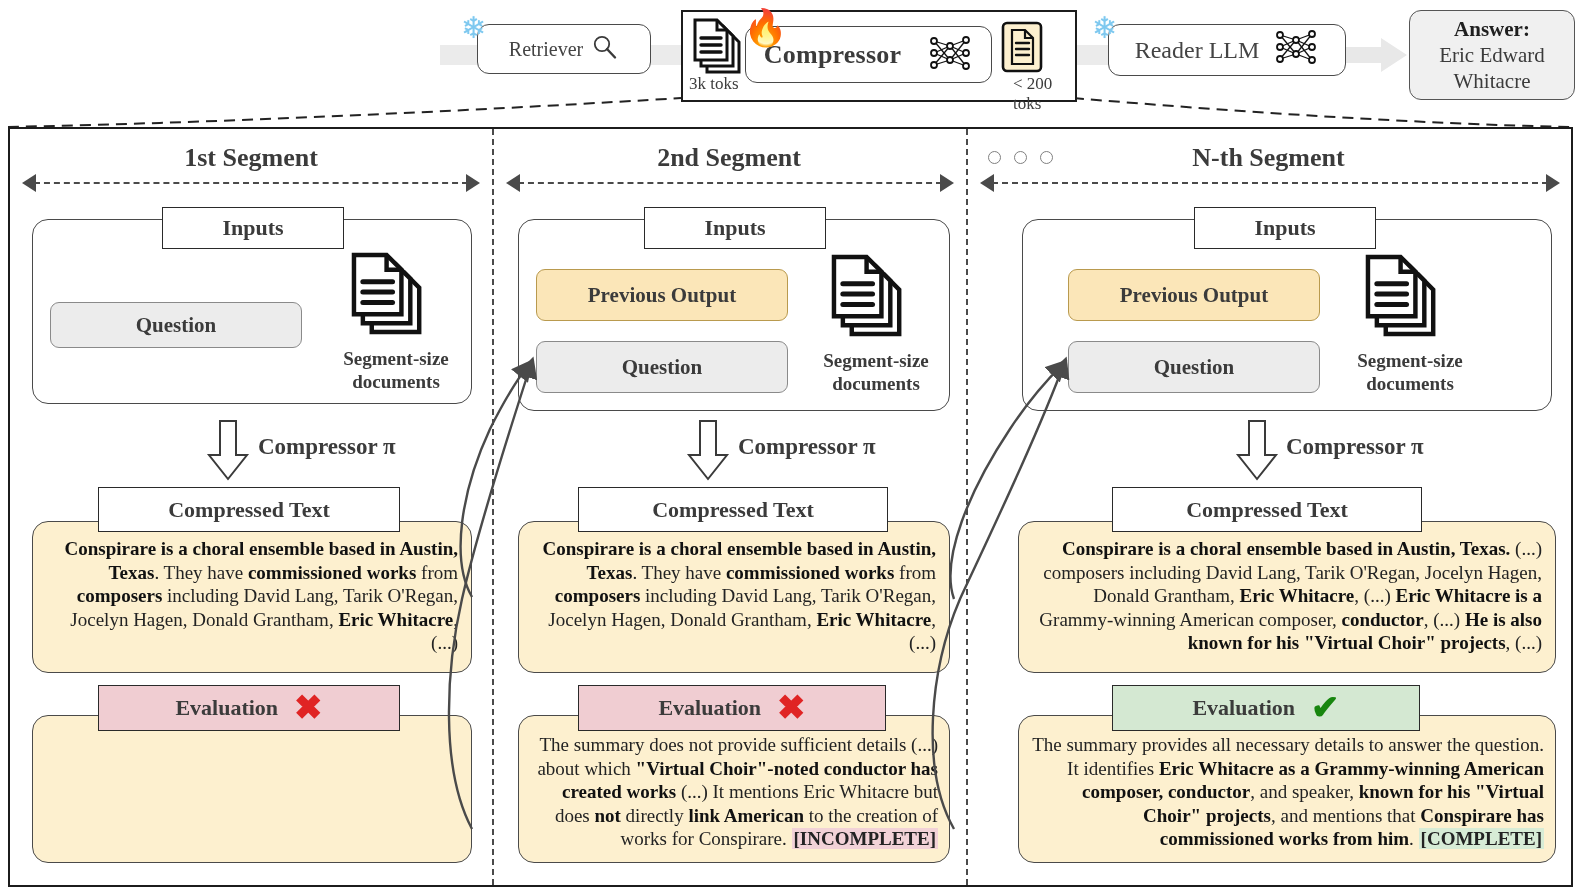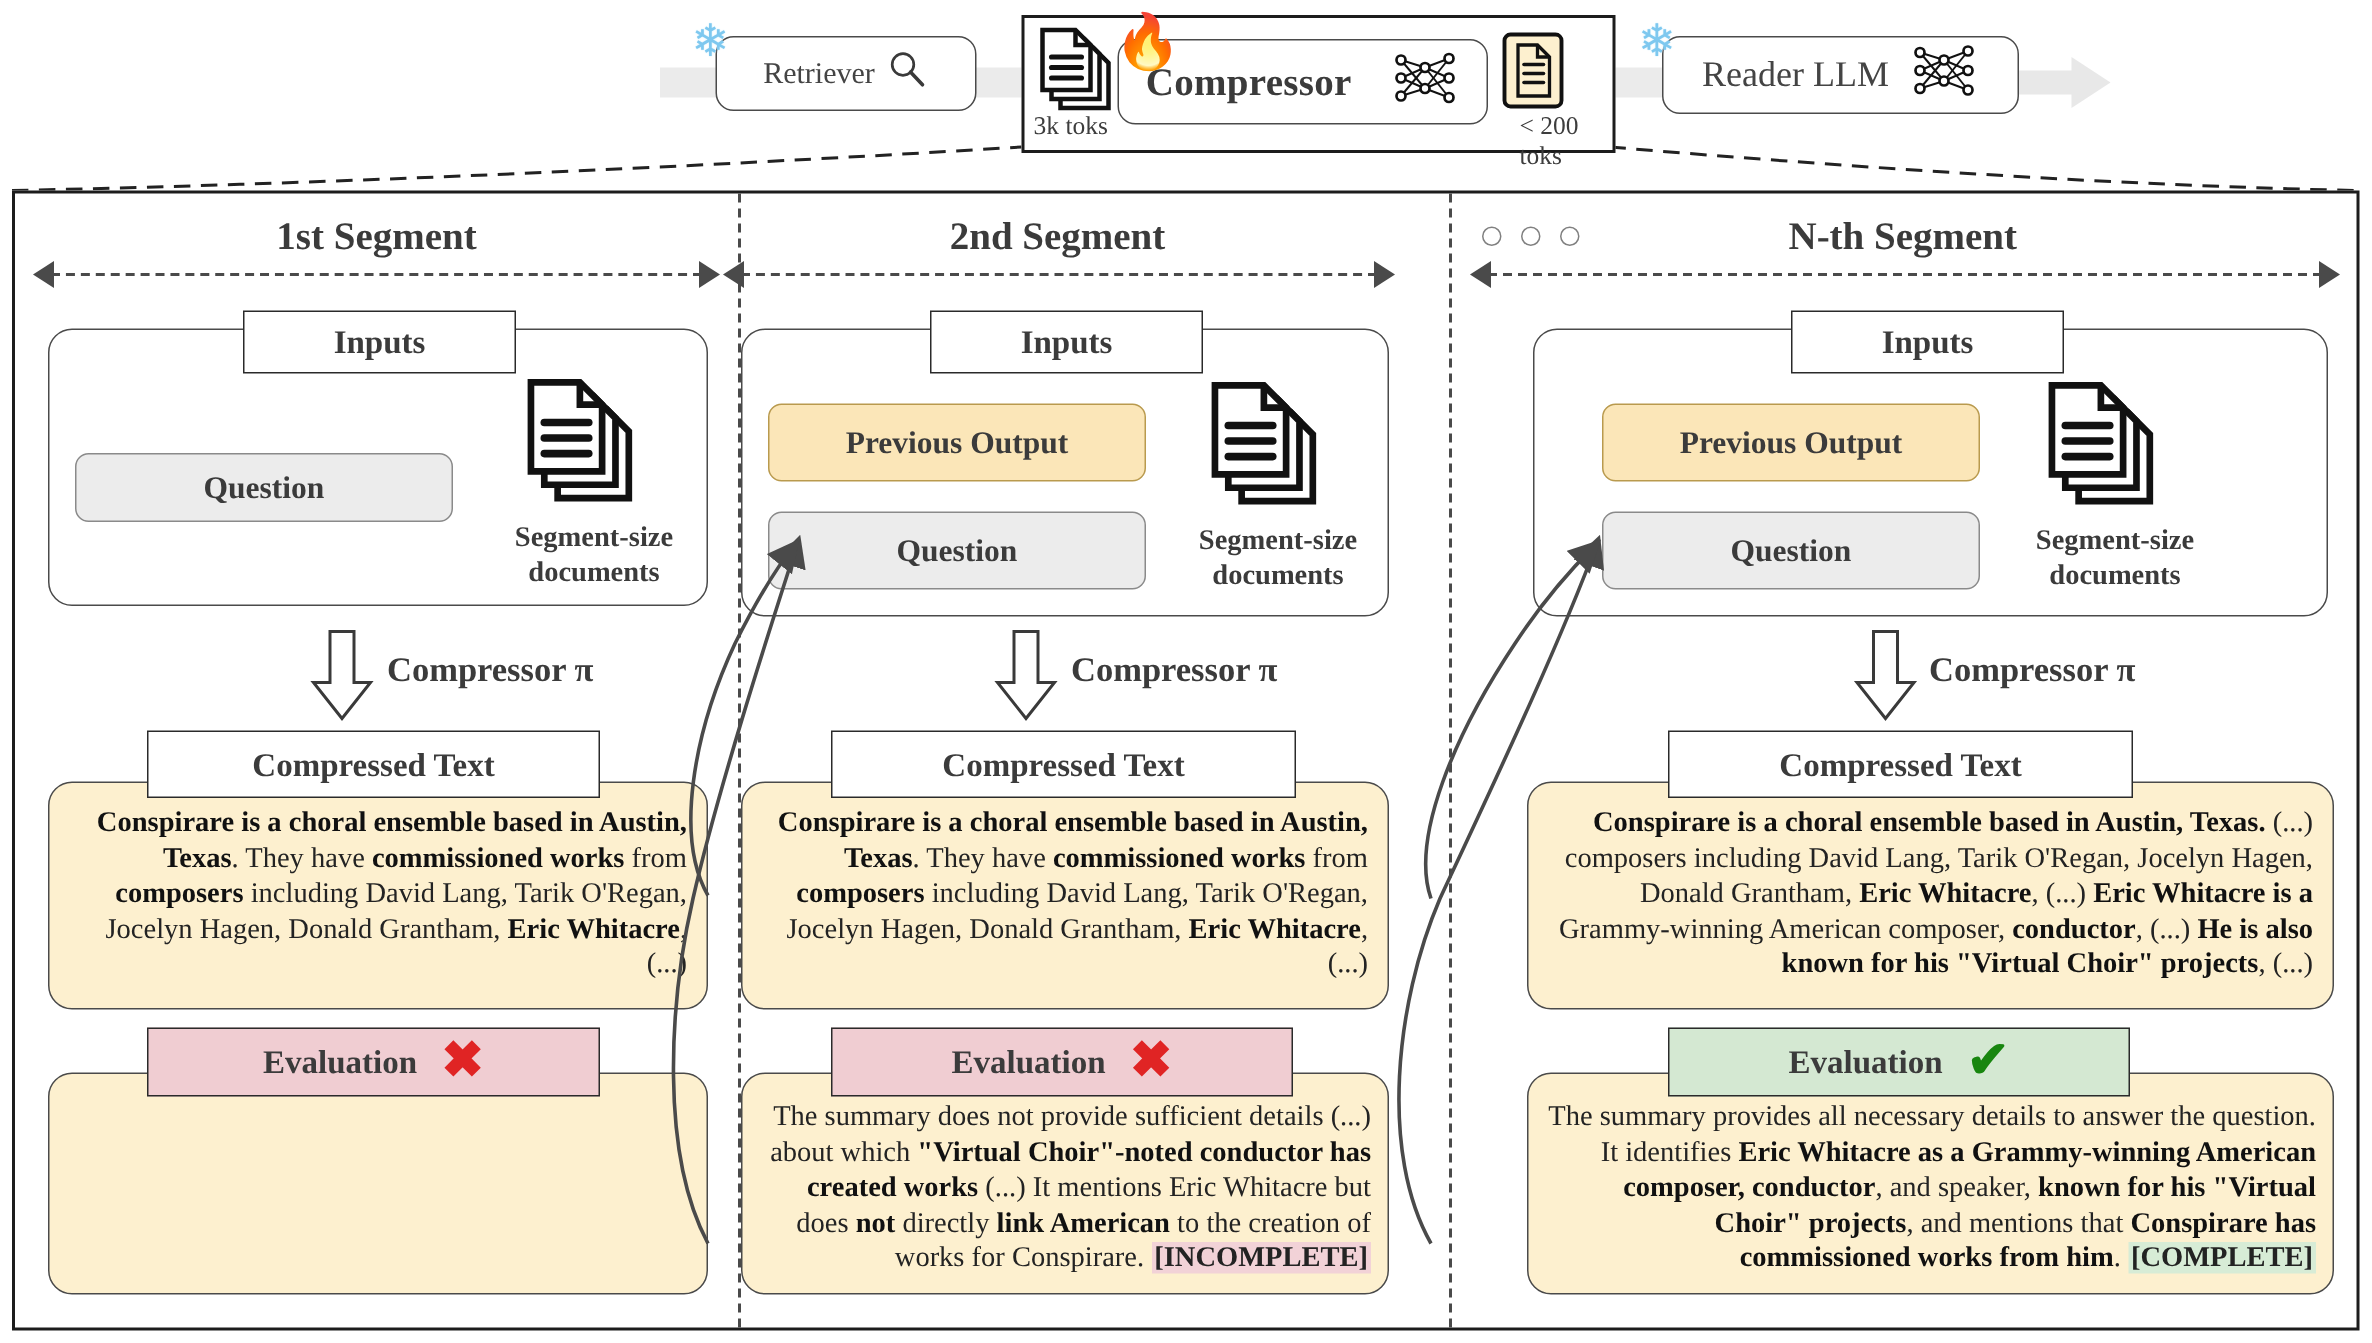--- a/index.html
+++ b/index.html
@@ -247,20 +247,25 @@
             <circle cx="23" cy="13" r="3"></circle>
               <circle cx="23" cy="27" r="3"></circle>
             <circle cx="39" cy="7" r="3"></circle>
               <circle cx="39" cy="20" r="3"></circle>
               <circle cx="39" cy="33" r="3"></circle>
           </g>
         </svg>
       </span>
     </div>
 
+    <div class="ansbox">
+      <span class="t">Answer:</span>
+      <span>Eric Edward</span>
+      <span>Whitacre</span>
+    </div>
   </div>
 
   <svg class="overlay" width="1581" height="895">
     <path d="M8 127 C 250 122, 520 108, 681 98" fill="none" stroke="#222" stroke-width="2" stroke-dasharray="11 7"></path>
     <path d="M1073 98 C 1240 112, 1420 124, 1572 127" fill="none" stroke="#222" stroke-width="2" stroke-dasharray="11 7"></path>
   </svg>
 
   <div class="panel">
 
     <div class="vdash" style="left:482px;"></div>
@@ -308,21 +313,21 @@
       <div class="caplabel" style="left:88px;top:358px;width:302px;height:45px;">Compressed Text</div>
       <div class="body" style="left:28px;top:408px;width:430px;padding:0 10px;"><b>Conspirare is a choral ensemble based in Austin, Texas</b>.  They have <b>commissioned works</b> from <b>composers</b> including David Lang, Tarik O'Regan, Jocelyn Hagen, Donald Grantham, <b>Eric Whitacre</b>, (...)</div>
 
       <div class="card cream" style="left:22px;top:586px;width:440px;height:148px;"></div>
       <div class="caplabel evalbad" style="left:88px;top:556px;width:302px;height:46px;">
         <span>Evaluation</span>
         <span class="xmark">✖</span>
       </div>
     </div>
 
-    <div class="seg" style="left:458px;width:474px;height:620px;">
+    <div class="seg" style="left:482px;width:474px;height:620px;">
       <div class="segtitle">2nd Segment</div>
       <div class="spanarrow" style="left:14px;top:48px;width:448px;">
         <div class="ah l"></div>
           <div class="line"></div>
           <div class="ah r"></div>
       </div>
 
       <div class="card" style="left:26px;top:90px;width:432px;height:192px;"></div>
       <div class="caplabel" style="left:152px;top:78px;width:182px;height:42px;">Inputs</div>
       <div class="pill cream" style="left:44px;top:140px;width:252px;height:52px;">Previous Output</div>

